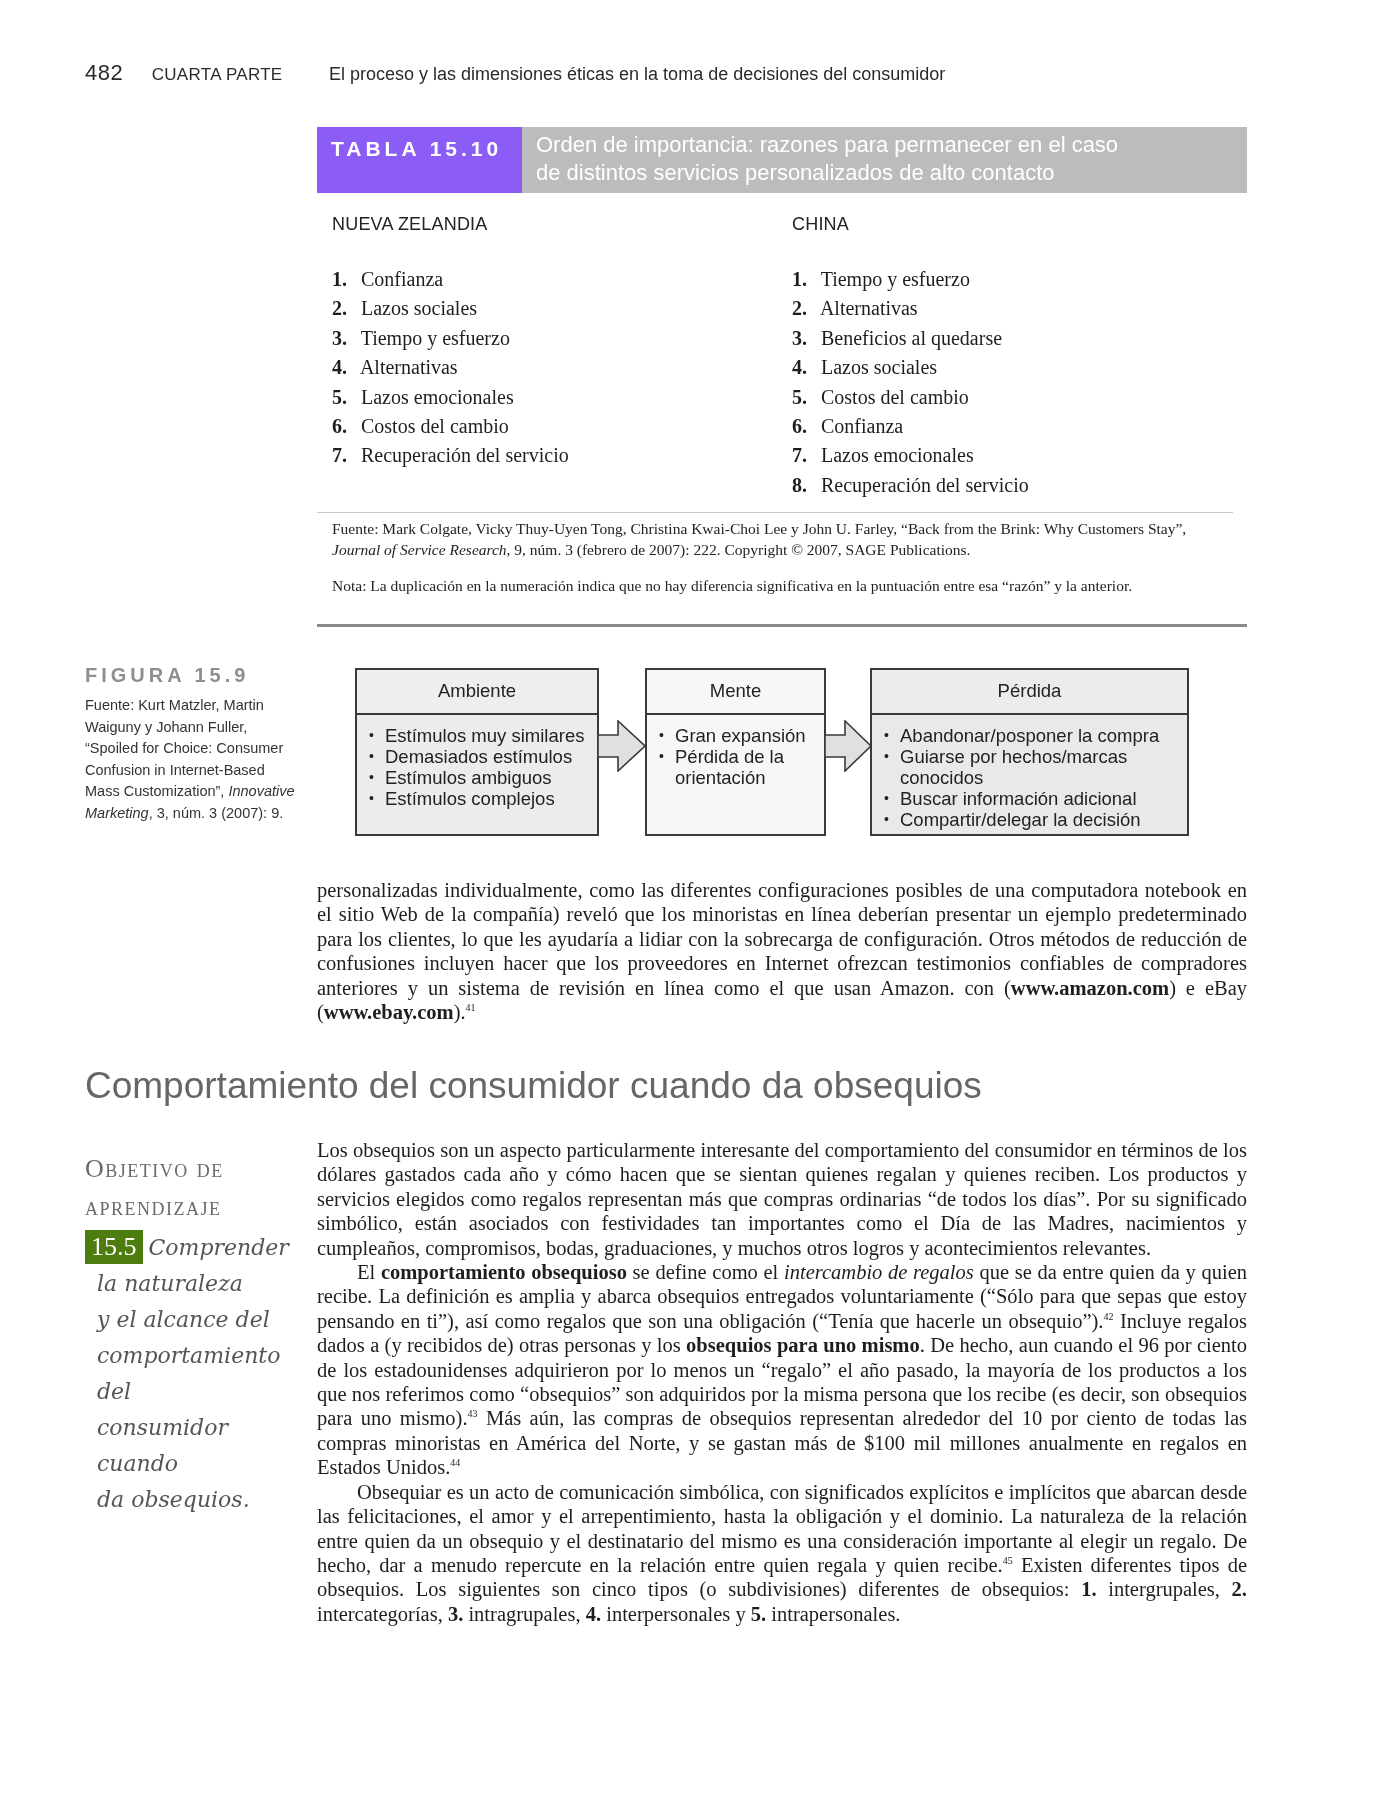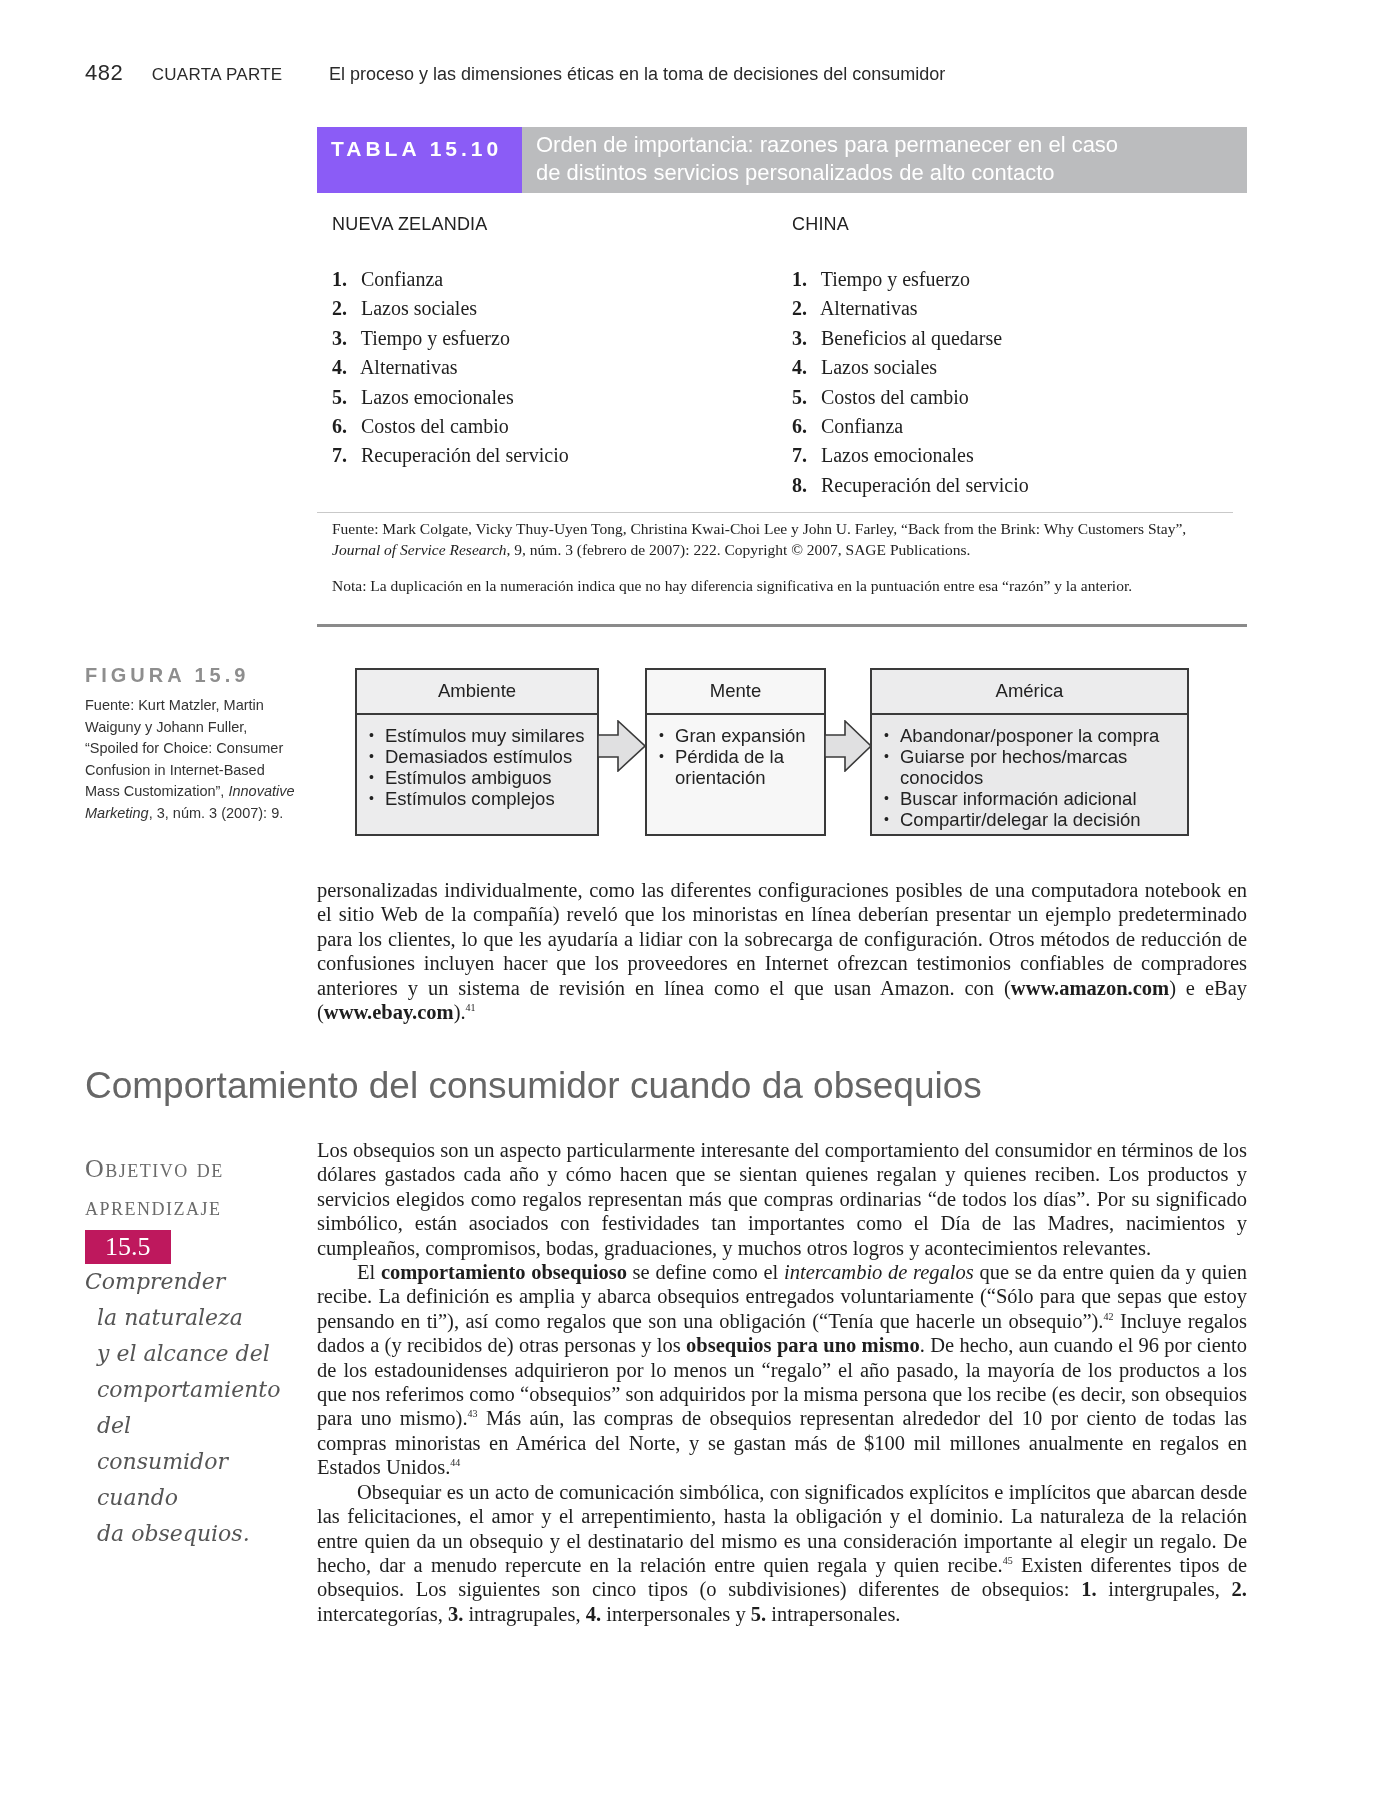--- a/index.html
+++ b/index.html
@@ -53,21 +53,21 @@
   .body-text p { margin: 0; }
   .body-text p.indent { text-indent: 40px; }
   .body-text sup { font-size: 10px; vertical-align: 8px; line-height: 0; }
   #para-1 { left: 317px; top: 878px; width: 930px; }
 
   #section-heading { left: 85px; top: 1065px; font-size: 37px; color: #666; white-space: nowrap; font-weight: normal; }
 
   
   #objective { left: 85px; top: 1150px; width: 215px; }
   #objective .obj-title { font-family: "Liberation Serif", "DejaVu Serif", serif; font-size: 26px; letter-spacing: 1.5px; color: #6a6a6a; line-height: 38px; font-variant: small-caps; }
-  #objective .obj-num { display: inline-block; background: #be185d; color: #ffffff; font-family: "Liberation Serif", "DejaVu Serif", serif; font-size: 26px; padding: 0 20px; margin-right: 6px; line-height: 34px; }
+  #objective .obj-num { display: inline-block; background: #4d7c0f; color: #ffffff; font-family: "Liberation Serif", "DejaVu Serif", serif; font-size: 26px; padding: 0 6px; margin-right: 6px; line-height: 34px; }
   #objective .obj-text { font-family: "DejaVu Serif", serif; font-style: italic; font-size: 22px; color: #555; line-height: 36px; }
   #objective .obj-first { margin-top: 4px; }
   #objective .obj-lines { padding-left: 12px; }
 
   #body-main { left: 317px; top: 1138px; width: 930px; }
 </style>
 </head>
 <body>
 
 <div id="running-head" class="abs sans">
@@ -138,21 +138,21 @@
     <li>Gran expansión</li>
     <li>Pérdida de la orientación</li>
   </ul>
 </div>
 
 <svg class="abs arrow" style="left:825px;" viewBox="0 0 48 52">
   <polygon points="0,15 20,15 20,1 46,26 20,51 20,37 0,37" fill="#e0e0e1" stroke="#3a3a3a" stroke-width="1.6"></polygon>
 </svg>
 
 <div id="box-reaccion" class="abs box sans">
-  <div class="head">América</div>
+  <div class="head">Pérdida</div>
   <ul>
     <li>Abandonar/posponer la compra</li>
     <li>Guiarse por hechos/marcas conocidos</li>
     <li>Buscar información adicional</li>
     <li>Compartir/delegar la decisión</li>
   </ul>
 </div>
 
 <div id="para-1" class="abs serif body-text">
   <p><span>personalizadas individualmente, como las diferentes configuraciones posibles de una computadora notebook en el sitio Web de la compañía) reveló que los minoristas en línea deberían presentar un ejemplo predeterminado para los clientes, lo que les ayudaría a lidiar con la sobrecarga de configuración. Otros métodos de reducción de confusiones incluyen hacer que los proveedores en Internet ofrezcan testimonios confiables de compradores anteriores y un sistema de revisión en línea como el que usan Amazon. con (</span><b>www.amazon.com</b><span>) e eBay (</span><b>www.ebay.com</b><span>).</span><sup>41</sup></p>

